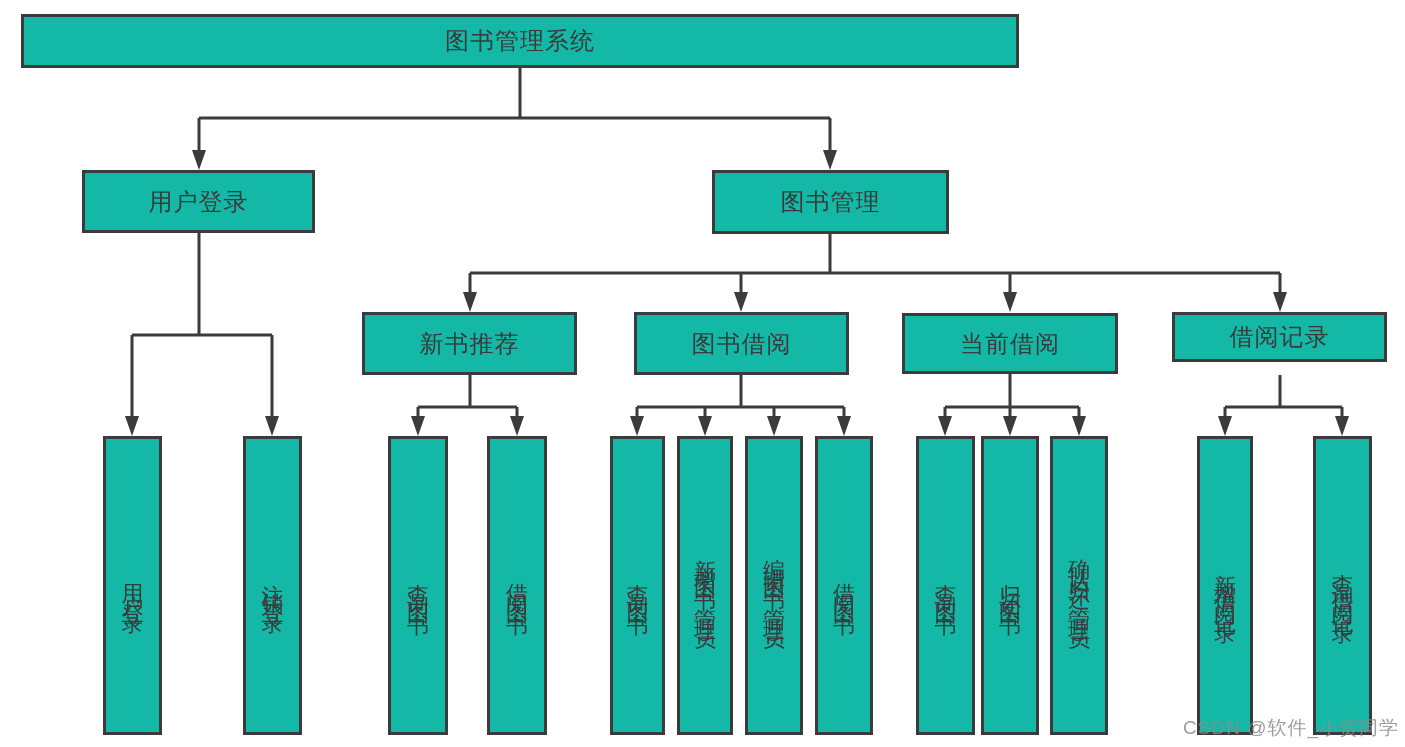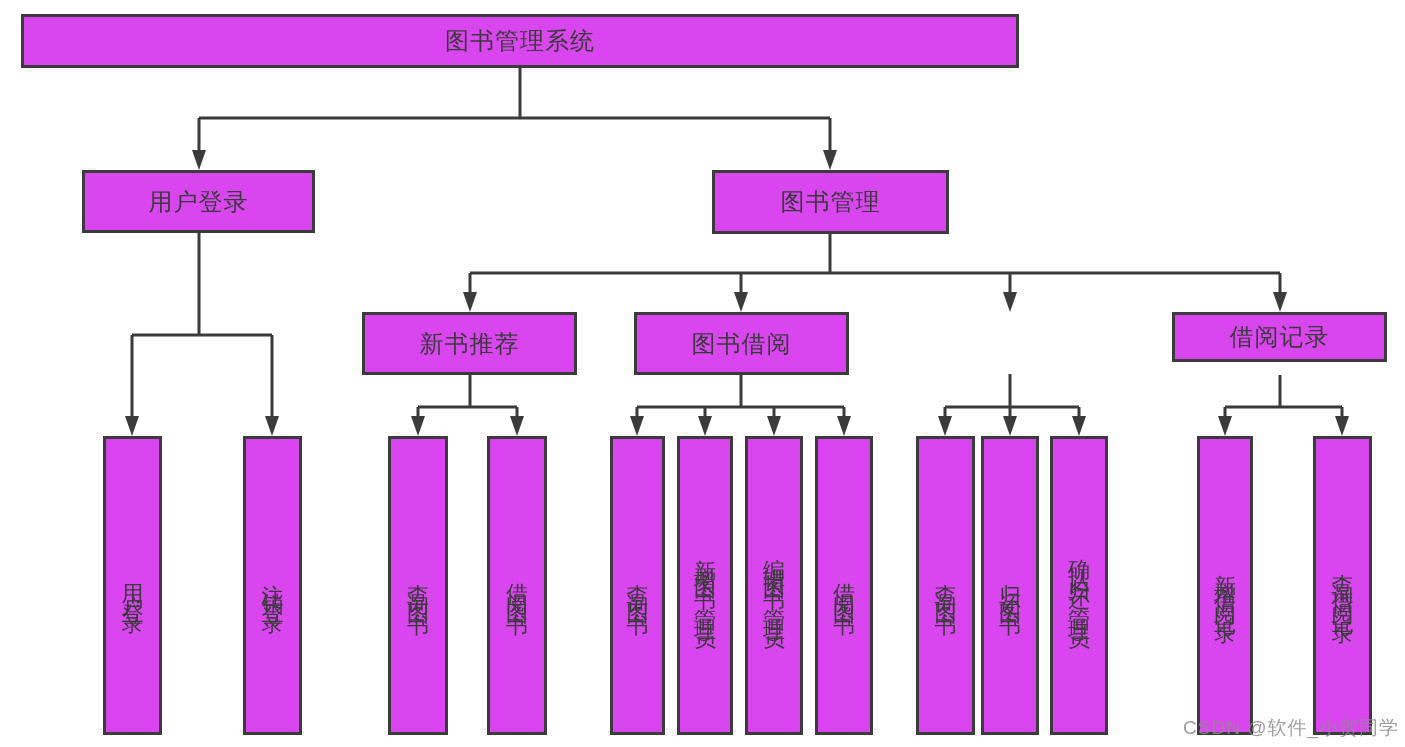--- a/index.html
+++ b/index.html
@@ -8,21 +8,21 @@
     width:1405px;height:747px;
     background:#ffffff;
     font-family:"Liberation Sans","DejaVu Sans",sans-serif;
     overflow:hidden;
   }
   .wires{position:absolute;left:0;top:0;width:1405px;height:747px;}
   .node{
     position:absolute;
     box-sizing:border-box;
     border:3px solid #3b3b3b;
-    background:#d946ef;
+    background:#14b8a6;
     display:flex;align-items:center;justify-content:center;
     color:#3a3a3a;
   }
   .hnode{font-size:24px;letter-spacing:1px;white-space:nowrap;}
   .leaf{
     font-size:22px;
   }
   .leaf .vtxt{
     writing-mode:vertical-rl;
     text-orientation:mixed;
@@ -103,20 +103,23 @@
   <div class="node hnode" style="left:712px;top:170px;width:237px;height:64px;">
     <span>图书管理</span>
   </div>
 
   <div class="node hnode" style="left:634px;top:312px;width:215px;height:63px;">
     <span>图书借阅</span>
   </div>
   <div class="node hnode" style="left:362px;top:312px;width:215px;height:63px;">
     <span>新书推荐</span>
   </div>
+  <div class="node hnode" style="left:902px;top:313px;width:216px;height:61px;">
+    <span>当前借阅</span>
+  </div>
   <div class="node hnode" style="left:1172px;top:312px;width:215px;height:50px;">
     <span>借阅记录</span>
   </div>
 
   <div class="node leaf" style="left:103px;top:436px;width:59px;height:299px;">
     <span class="vtxt">用户登录</span>
   </div>
   <div class="node leaf" style="left:243px;top:436px;width:59px;height:299px;">
     <span class="vtxt">注销登录</span>
   </div>

